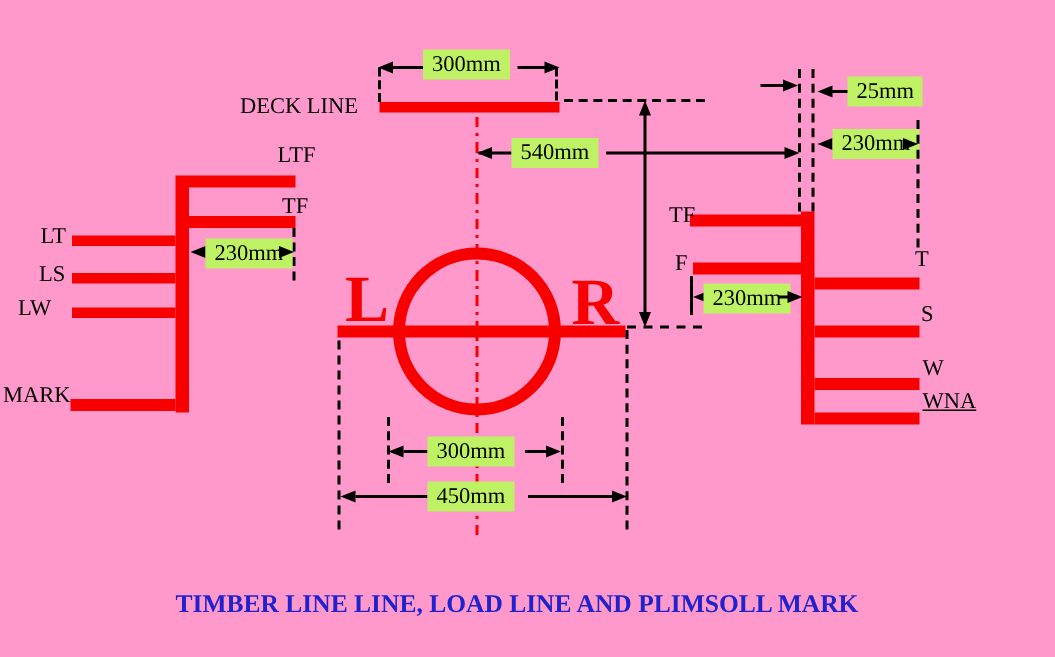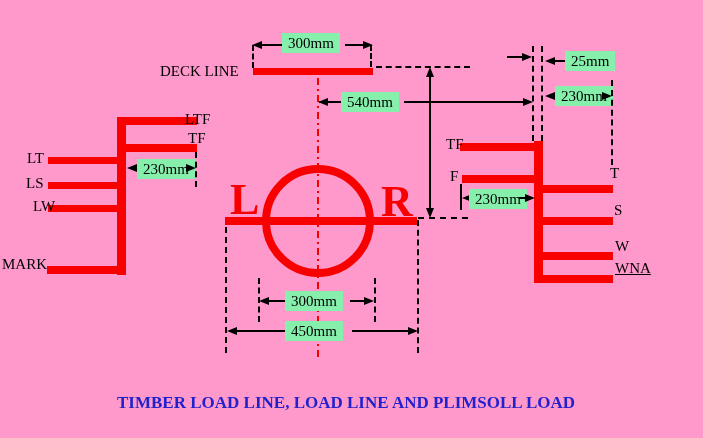--- a/index.html
+++ b/index.html
@@ -8,21 +8,21 @@
   .red{position:absolute;background:#F80000;}
   .hline{position:absolute;height:2px;background:#000;}
   .vline{position:absolute;width:2px;background:#000;}
   .vdash{position:absolute;width:0;border-left:2px dashed #000;}
   .hdash{position:absolute;height:0;border-top:2px dashed #000;}
   .arr{position:absolute;width:0;height:0;}
   .arr.l{border-top:4px solid transparent;border-bottom:4px solid transparent;border-right:10px solid #000;}
   .arr.r{border-top:4px solid transparent;border-bottom:4px solid transparent;border-left:10px solid #000;}
   .arr.u{border-left:4px solid transparent;border-right:4px solid transparent;border-bottom:10px solid #000;}
   .arr.d{border-left:4px solid transparent;border-right:4px solid transparent;border-top:10px solid #000;}
-  .dim{position:absolute;background:#86efac;color:#000;font-size:15px;line-height:18px;
+  .dim{position:absolute;background:#bef264;color:#000;font-size:15px;line-height:18px;
        padding:1px 6px;white-space:nowrap;}
   .lbl{position:absolute;color:#000;font-size:15px;line-height:16px;white-space:nowrap;}
   .mark-letter{position:absolute;color:#F80000;font-size:44px;font-weight:bold;line-height:1;}
   .ring{position:absolute;left:262px;top:165px;width:96px;height:96px;border:8px solid #F80000;border-radius:50%;}
   .centerline{position:absolute;left:317px;top:78px;width:2px;height:280px;
        background:repeating-linear-gradient(to bottom,#F80000 0 7px,transparent 7px 11px,#F80000 11px 13px,transparent 13px 17px);}
   .title{position:absolute;left:117px;top:393px;color:#2222CC;font-size:17px;font-weight:bold;white-space:nowrap;}
 </style>
 </head>
 <body>
@@ -65,25 +65,25 @@
   <div class="arr r" style="left:602px;top:92px;"></div>
   <div class="vdash" style="left:611px;top:80px;height:85px;"></div>
 
   <div class="red" style="left:117px;top:117px;width:9px;height:158px;"></div>
   <div class="red" style="left:126px;top:117px;width:71px;height:8px;"></div>
   <div class="red" style="left:126px;top:144px;width:71px;height:8px;"></div>
   <div class="red" style="left:48px;top:157px;width:69px;height:7px;"></div>
   <div class="red" style="left:48px;top:182px;width:69px;height:7px;"></div>
   <div class="red" style="left:48px;top:205px;width:69px;height:7px;"></div>
   <div class="red" style="left:47px;top:266px;width:70px;height:8px;"></div>
-  <div class="lbl" style="left:185px;top:111px;font-family:Liberation Serif, serif;">LTF</div>
+  <div class="lbl" style="left:185px;top:96px;font-family:Liberation Serif, serif;">LTF</div>
   <div class="lbl" style="left:188px;top:130px;">TF</div>
   <div class="lbl" style="left:27px;top:150px;text-align:center;">LT</div>
   <div class="lbl" style="left:26px;top:175px;">LS</div>
-  <div class="lbl" style="left:33px;top:198px;">LW</div>
+  <div class="lbl" style="left:12px;top:198px;">LW</div>
   <div class="lbl" style="left:2px;top:256px;">MARK</div>
   <div class="vdash" style="left:195px;top:152px;height:35px;"></div>
   <div class="arr l" style="left:127px;top:164px;"></div>
   <div class="dim" style="left:137px;top:159px;">230mm</div>
   <div class="arr r" style="left:186px;top:164px;"></div>
 
   <div class="ring"></div>
   <div class="red" style="left:225px;top:217px;width:192px;height:8px;"></div>
   <div class="mark-letter" style="left:230px;top:178px;">L</div>
   <div class="mark-letter" style="left:381px;top:180px;">R</div>
@@ -115,15 +115,15 @@
   <div class="hline" style="left:269px;top:300px;width:16px;"></div>
   <div class="dim" style="left:285px;top:291px;">300mm</div>
   <div class="hline" style="left:350px;top:300px;width:15px;"></div>
   <div class="arr r" style="left:364px;top:297px;"></div>
   <div class="arr l" style="left:227px;top:327px;"></div>
   <div class="hline" style="left:237px;top:330px;width:48px;"></div>
   <div class="dim" style="left:285px;top:321px;">450mm</div>
   <div class="hline" style="left:352px;top:330px;width:57px;"></div>
   <div class="arr r" style="left:408px;top:327px;"></div>
 
-  <div class="title">TIMBER LOAD LINE, LOAD LINE AND PLIMSOLL LOAD</div>
+  <div class="title">TIMBER LINE LINE, LOAD LINE AND PLIMSOLL MARK</div>
 
 </div>
 
 </body></html>

